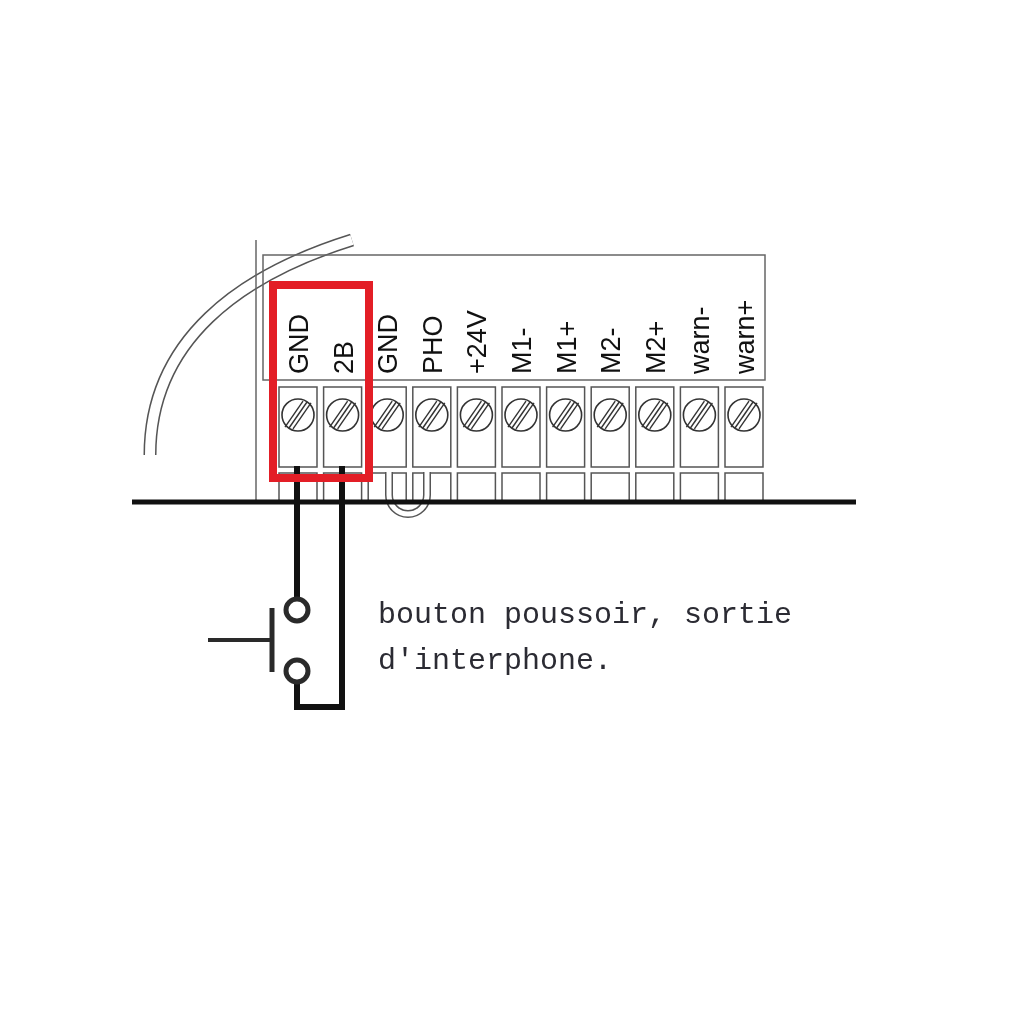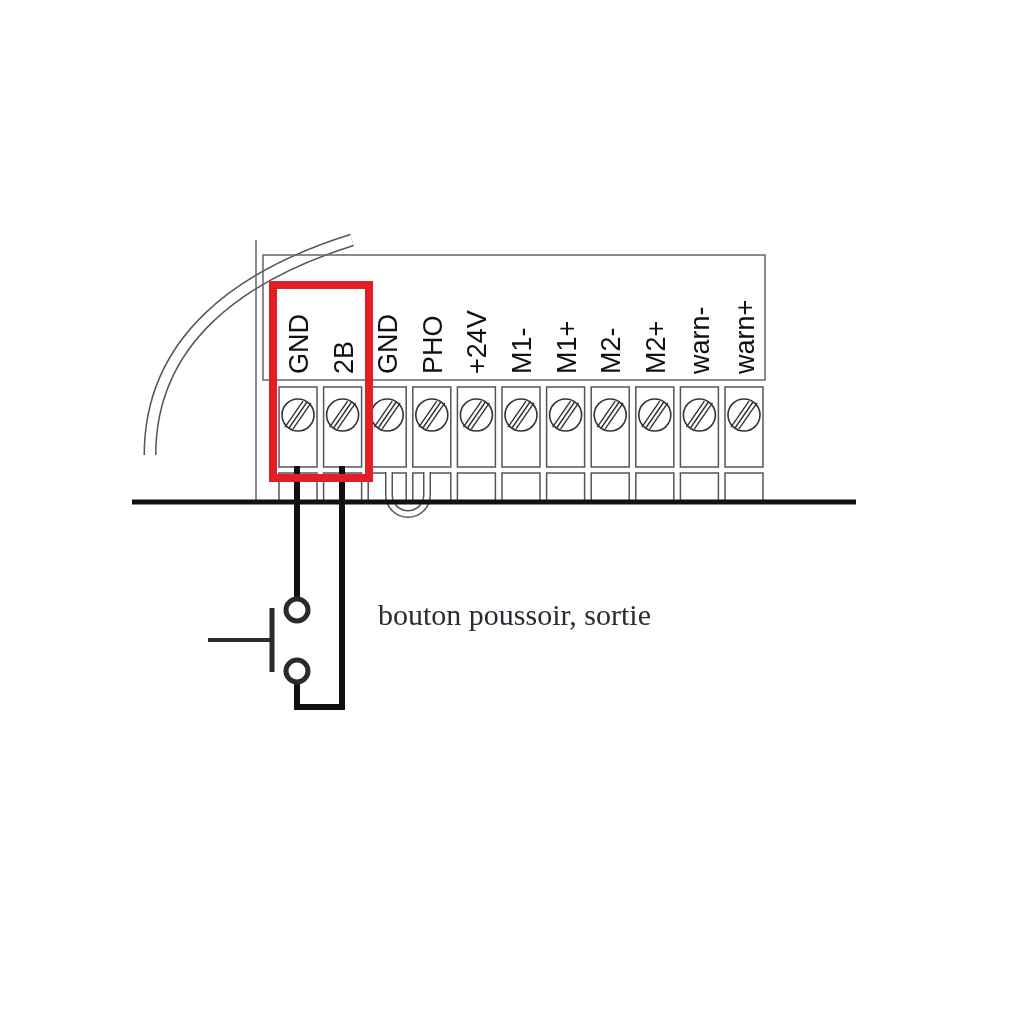--- a/index.html
+++ b/index.html
@@ -1,19 +1,19 @@
 <!DOCTYPE html>
 <html><head>
 <meta charset="utf-8">
 <style>
   html, body { margin: 0; padding: 0; background: #ffffff; }
   body { width: 1024px; height: 1024px; position: relative; overflow: hidden; font-family: "Liberation Sans", sans-serif; }
   #diagram { position: absolute; left: 0; top: 0; width: 1024px; height: 1024px; }
   .term-label { font-family: "Liberation Sans", sans-serif; font-size: 27px; fill: #111111; }
-  .caption { position: absolute; left: 378px; top: 592px; font-family: Liberation Serif, serif; font-size: 30px; line-height: 46px; color: #2b2b33; }
+  .caption { position: absolute; left: 378px; top: 592px; font-family: Liberation Mono, monospace; font-size: 30px; line-height: 46px; color: #2b2b33; }
   .caption div { white-space: nowrap; }
 </style>
 </head>
 <body>
 
 <svg id="diagram" viewBox="0 0 1024 1024" xmlns="http://www.w3.org/2000/svg">
 
   <g>
     <path d="M 352 240 C 240 275, 150 340, 150 455" fill="none" stroke="#555" stroke-width="13" stroke-linecap="butt"></path>
     <path d="M 352 240 C 240 275, 150 340, 150 455" fill="none" stroke="#ffffff" stroke-width="10"></path>
@@ -166,13 +166,14 @@
     <circle cx="297" cy="671" r="11" fill="#fff" stroke="#2a2a2a" stroke-width="5"></circle>
     <line x1="272" y1="608" x2="272" y2="672" stroke="#2a2a2a" stroke-width="5"></line>
     <line x1="208" y1="640" x2="272" y2="640" stroke="#2a2a2a" stroke-width="4"></line>
   </g>
 
   <rect x="273" y="285" width="96" height="193" fill="none" stroke="#e31e26" stroke-width="8"></rect>
 </svg>
 
 <div class="caption">
   <div>bouton poussoir, sortie</div>
+  <div>d'interphone.</div>
 </div>
 
 </body></html>

